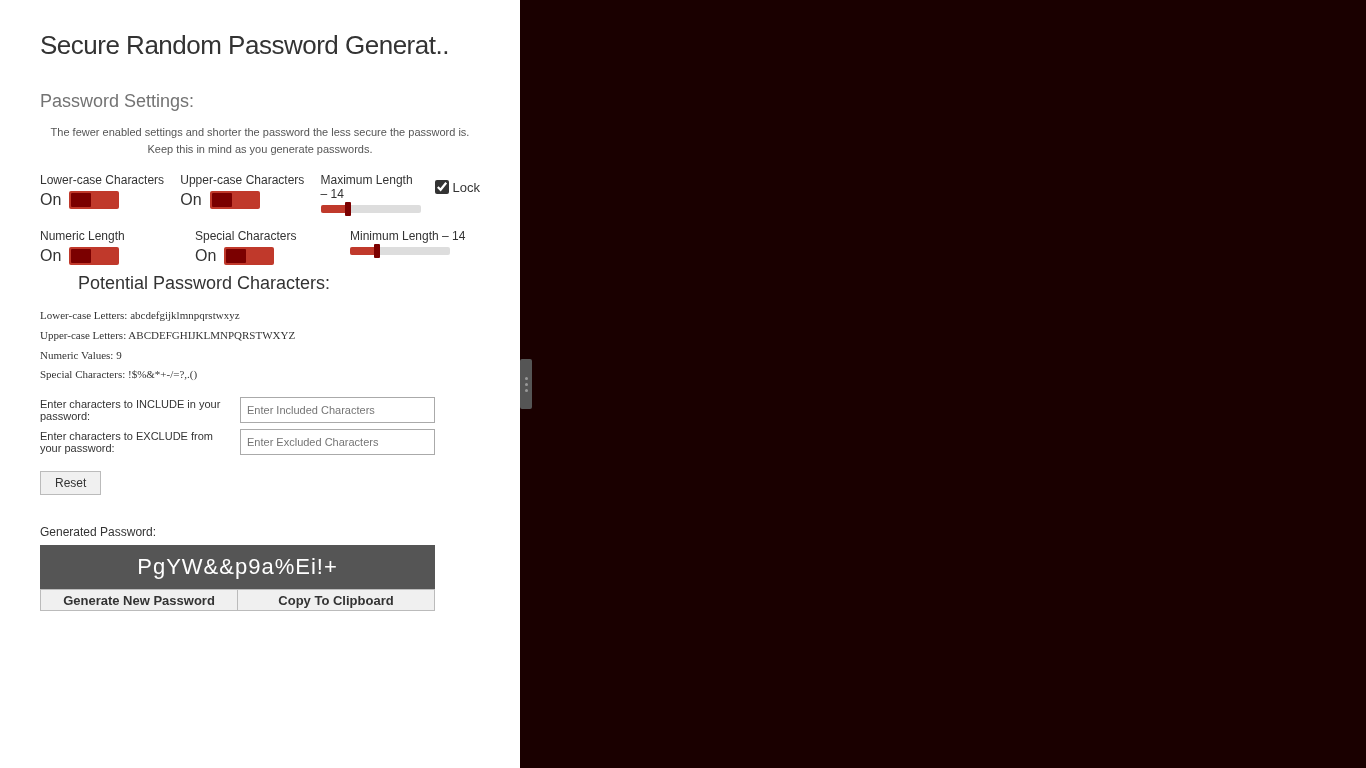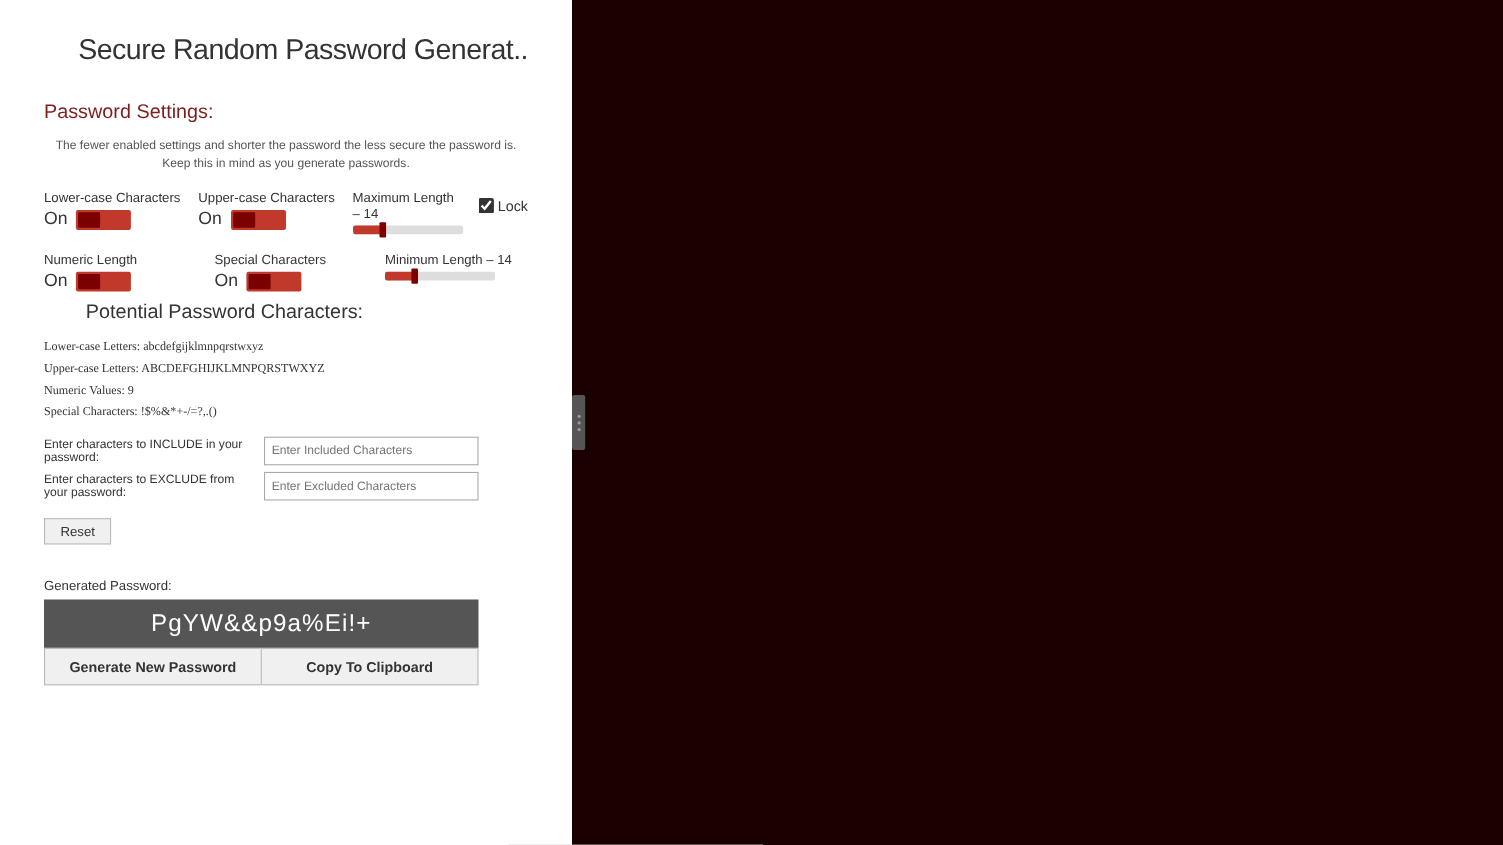--- a/index.html
+++ b/index.html
@@ -51,27 +51,26 @@
       background: #999;
       border-radius: 50%;
     }
 
     h1.page-title {
       font-size: 26px;
       font-weight: 300;
       color: #333;
       margin-bottom: 30px;
       letter-spacing: -0.5px;
-      text-align: right;
     }
 
     h2.section-title {
       font-size: 18px;
       font-weight: 400;
-      color: #7f1d1d;
+      color: #737373;
       margin-bottom: 12px;
     }
 
     .hint-text {
       font-size: 11px;
       color: #555;
       text-align: center;
       margin-bottom: 16px;
       line-height: 1.5;
     }
@@ -242,21 +241,21 @@
       margin-bottom: 0;
     }
 
     .action-buttons {
       display: flex;
       width: 395px;
     }
 
     .action-btn {
       flex: 1;
-      height: 34px;
+      height: 22px;
       border: 1px solid #bbb;
       background: #f0f0f0;
       font-size: 13px;
       font-weight: 600;
       color: #333;
       cursor: pointer;
       display: flex;
       align-items: center;
       justify-content: center;
     }

